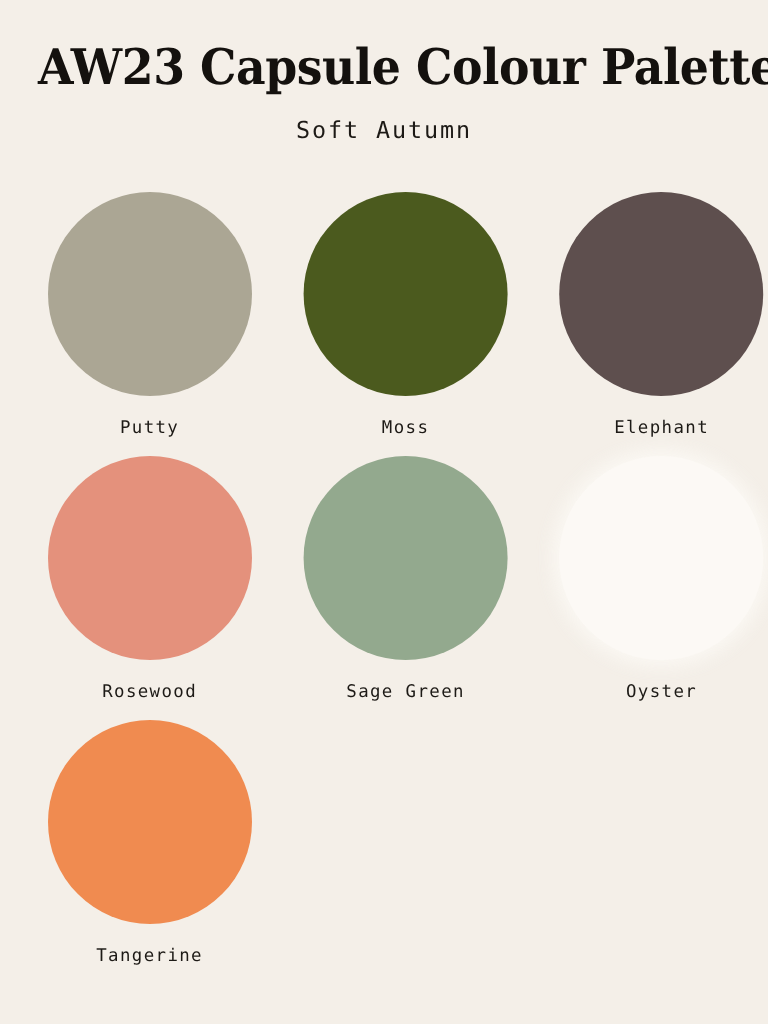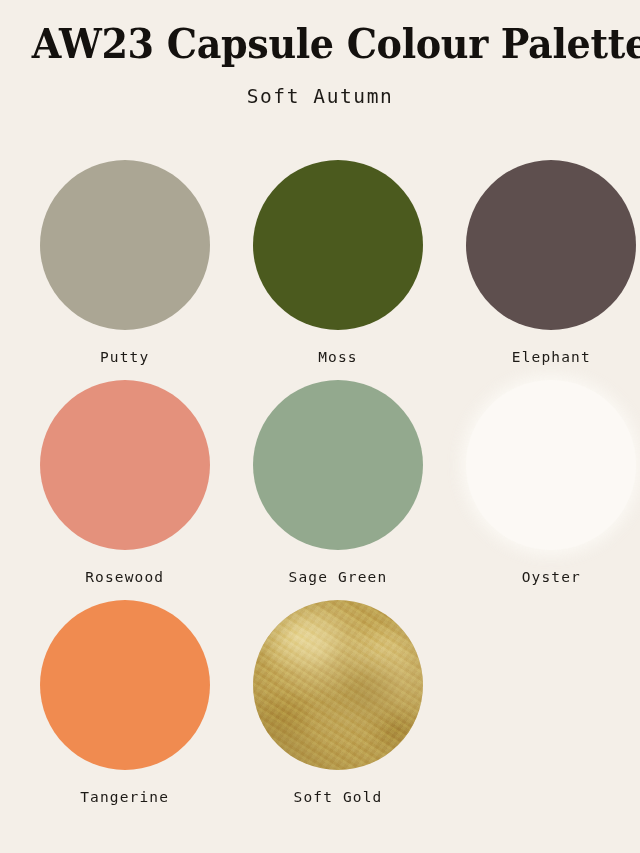--- a/index.html
+++ b/index.html
@@ -19,21 +19,21 @@
     width: 640px;
     height: 853px;
     position: relative;
     background: #f4efe8;
     box-sizing: border-box;
   }
 
   
   .header {
     width: 100%;
-    padding-top: 20px;
+    padding-top: 32px;
     text-align: center;
   }
   .poster-title {
     font-family: "DejaVu Serif", "Liberation Serif", serif;
     font-weight: 700;
     font-size: 41px;
     line-height: 48px;
     letter-spacing: -0.4px;
     color: #14110e;
     margin: 0;
@@ -175,24 +175,15 @@
     <div class="swatch-cell">
       <div class="swatch-disc disc-soft-edge" style="background: rgb(252, 249, 245);"></div>
       <div class="swatch-label">Oyster</div>
     </div>
 
     <div class="swatch-cell">
       <div class="swatch-disc" style="background: rgb(240, 139, 80);"></div>
       <div class="swatch-label">Tangerine</div>
     </div>
 
-    <div class="swatch-cell">
-      <div class="swatch-disc disc-foil" style="background-color: rgb(188, 160, 87);">
-        <div class="foil-layer foil-a"></div>
-        <div class="foil-layer foil-b"></div>
-        <div class="foil-layer foil-c"></div>
-        <div class="foil-layer foil-vignette"></div>
-      </div>
-      <div class="swatch-label">Soft Gold</div>
-    </div>
 
   </div>
 </div>
 
 </body></html>

